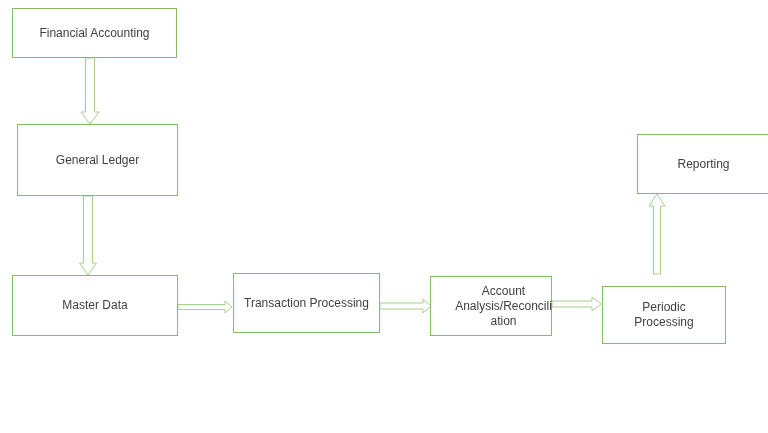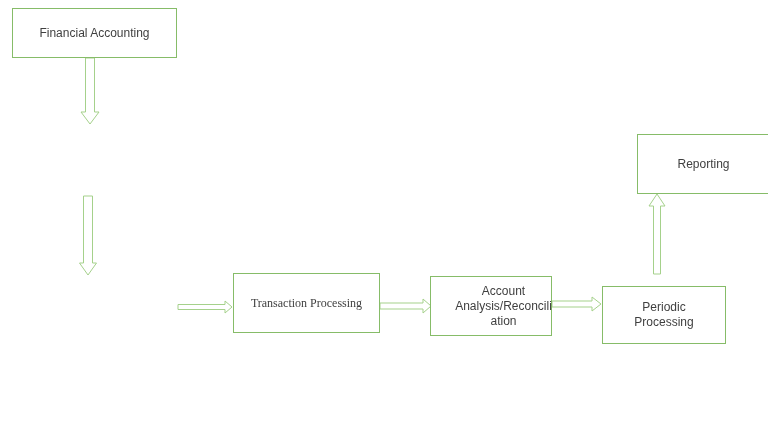--- a/index.html
+++ b/index.html
@@ -57,21 +57,27 @@
     <polygon points="83.5,196 83.5,263 79.5,263 88,275 96.5,263 92.5,263 92.5,196"></polygon>
     <polygon points="178,304.5 225,304.5 225,301 232,307 225,313 225,309.5 178,309.5"></polygon>
     <polygon points="380,303 423,303 423,299 431,306 423,313 423,309 380,309"></polygon>
     <polygon points="552,301 592,301 592,297 601,304 592,311 592,307 552,307"></polygon>
     <polygon points="653.5,274 653.5,206 649,206 657,194 665,206 660.5,206 660.5,274"></polygon>
   </svg>
 
   <div class="node" style="left: 12px; top: 8px; width: 165px; height: 50px;">
     <span class="label">Financial Accounting</span>
   </div>
-  <div class="node" style="left: 233px; top: 273px; width: 147px; height: 60px; font-family: Liberation Serif, serif;">
+  <div class="node" style="left: 17px; top: 124px; width: 161px; height: 72px;">
+    <span class="label">General Ledger</span>
+  </div>
+  <div class="node" style="left: 12px; top: 275px; width: 166px; height: 61px;">
+    <span class="label">Master Data</span>
+  </div>
+  <div class="node" style="left: 233px; top: 273px; width: 147px; height: 60px;">
     <span class="label">Transaction Processing</span>
   </div>
   <div class="node" style="left: 430px; top: 276px; width: 122px; height: 60px; padding-left: 25px;">
     <span class="label">Account
 Analysis/Reconcili
 ation</span>
   </div>
   <div class="node" style="left: 602px; top: 274px; width: 124px; height: 58px; margin-top: 12px;">
     <span class="label">Periodic
 Processing</span>

